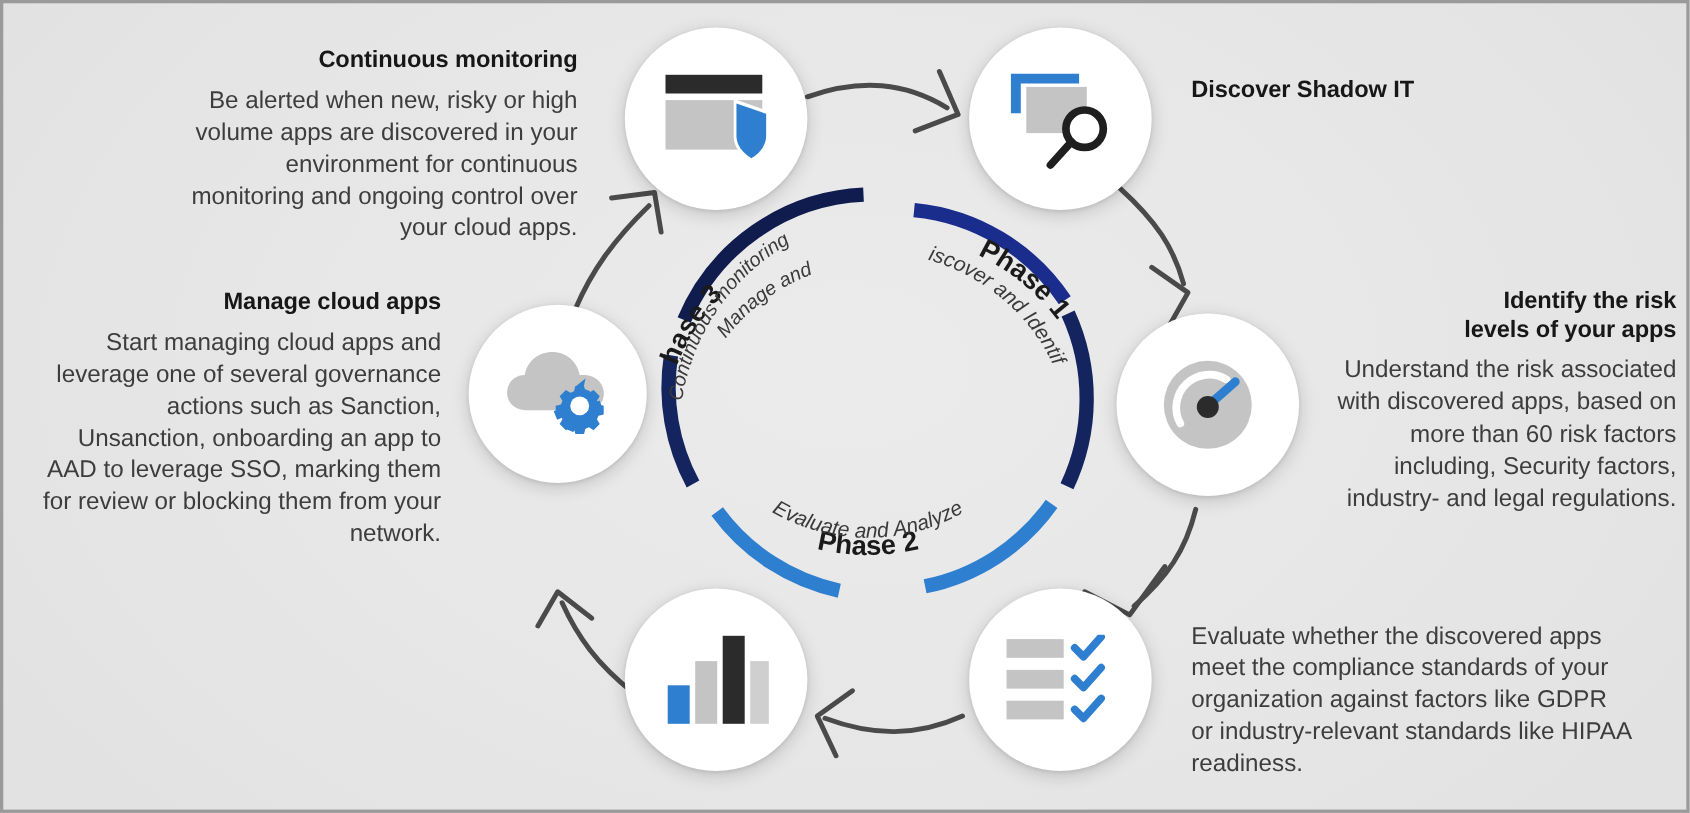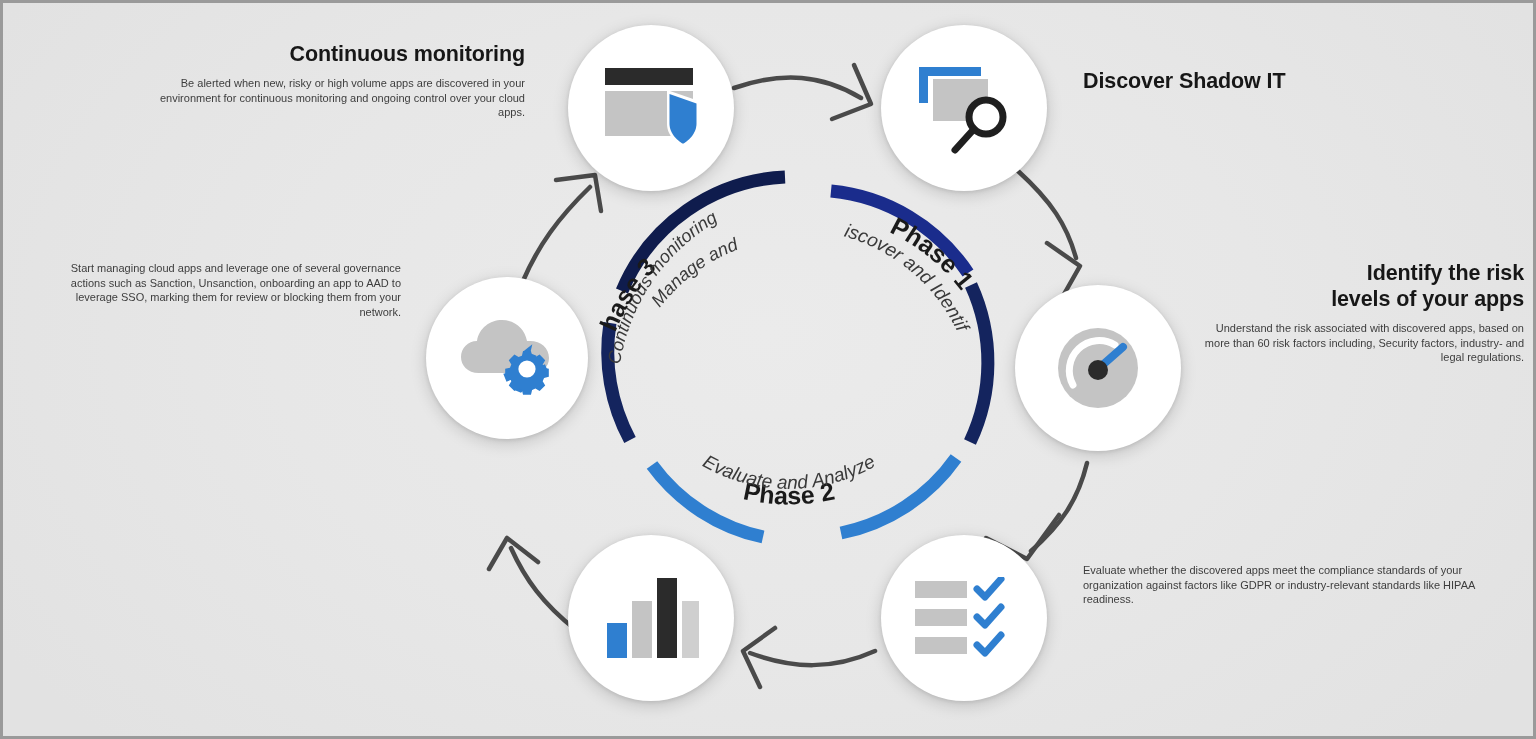--- a/index.html
+++ b/index.html
@@ -25,21 +25,21 @@
   .tblock h3{
     margin:0 0 9px 0;
     font-size:21.5px;
     font-weight:bold;
     color:#171717;
     letter-spacing:-0.1px;
     line-height:1.22;
   }
   .tblock p{
     margin:0;
-    font-size:11px;
+    font-size:22px;
     color:#3d3d3d;
     line-height:1.32;
   }
   .ta-right{text-align:right;}
   .ta-left{text-align:left;}
 
   #blk-continuous{left:150px;top:38px;width:372px;}
   #blk-manage{left:30px;top:258px;width:368px;}
   #blk-analyze{left:250px;top:562px;width:272px;}
   #blk-discover{left:1080px;top:42px;width:330px;margin-top:23px;}
@@ -219,20 +219,21 @@
       </g>
     </svg>
   </div>
 
   <div class="tblock ta-right" id="blk-continuous">
     <h3>Continuous monitoring</h3>
     <p>Be alerted when new, risky or high volume apps are discovered in your environment for continuous monitoring and ongoing control over your cloud apps.</p>
   </div>
 
   <div class="tblock ta-right" id="blk-manage">
+    <h3>Manage cloud apps</h3>
     <p>Start managing cloud apps and leverage one of several governance actions such as Sanction, Unsanction, onboarding an app to AAD to leverage SSO, marking them for review or blocking them from your network.</p>
   </div>
 
 
   <div class="tblock ta-left" id="blk-discover">
     <h3>Discover Shadow IT</h3>
   </div>
 
   <div class="tblock ta-left" id="blk-identify">
     <h3>

